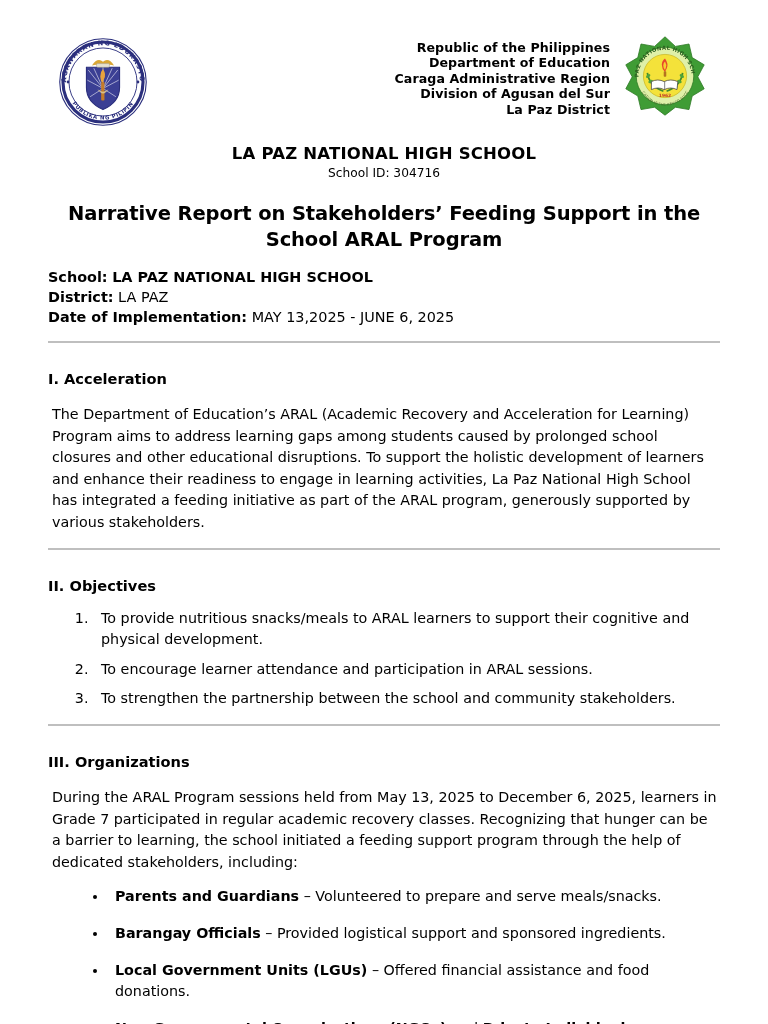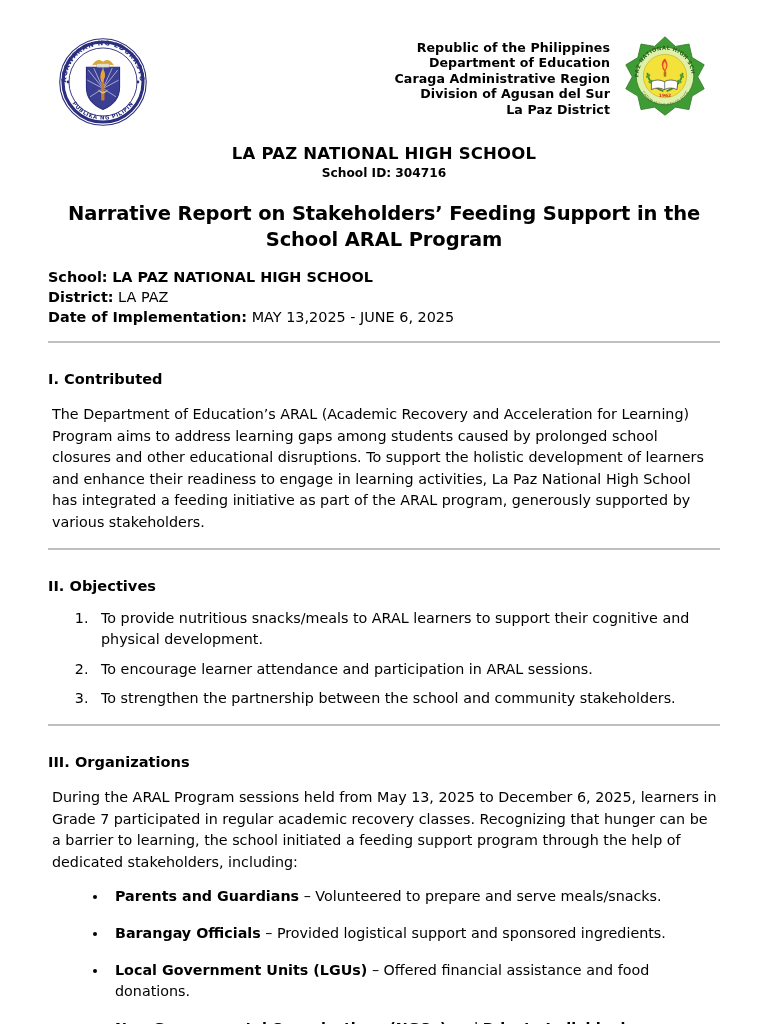--- a/index.html
+++ b/index.html
@@ -57,21 +57,21 @@
     text-align: center;
     margin-top: 16px;
   }
   .school-name {
     font-weight: bold;
     font-size: 16.5px;
     line-height: 20px;
     letter-spacing: 0.2px;
   }
   .school-id {
-    font-weight: bold;
+    font-weight: normal;
     font-size: 12.2px;
     line-height: 16px;
     margin-top: 1px;
   }
 
   
   .doc-title {
     text-align: center;
     font-weight: bold;
     font-size: 19.5px;
@@ -259,21 +259,21 @@
       <span> LA PAZ</span>
     </div>
     <div class="row">
       <b>Date of Implementation:</b>
       <span> MAY 13,2025 - JUNE 6, 2025</span>
     </div>
   </div>
 
   <hr class="divider">
 
-  <h2 class="section-head">I. Contributed</h2>
+  <h2 class="section-head">I. Acceleration</h2>
   <p class="body-par">The Department of Education’s ARAL (Academic Recovery and Acceleration for Learning) Program aims to address learning gaps among students caused by prolonged school closures and other educational disruptions. To support the holistic development of learners and enhance their readiness to engage in learning activities, La Paz National High School has integrated a feeding initiative as part of the ARAL program, generously supported by various stakeholders.</p>
 
   <hr class="divider">
 
   <h2 class="section-head">II. Objectives</h2>
   <ol class="obj-list">
     <li>To provide nutritious snacks/meals to ARAL learners to support their cognitive and physical development.</li>
     <li>To encourage learner attendance and participation in ARAL sessions.</li>
     <li>To strengthen the partnership between the school and community stakeholders.</li>
   </ol>

